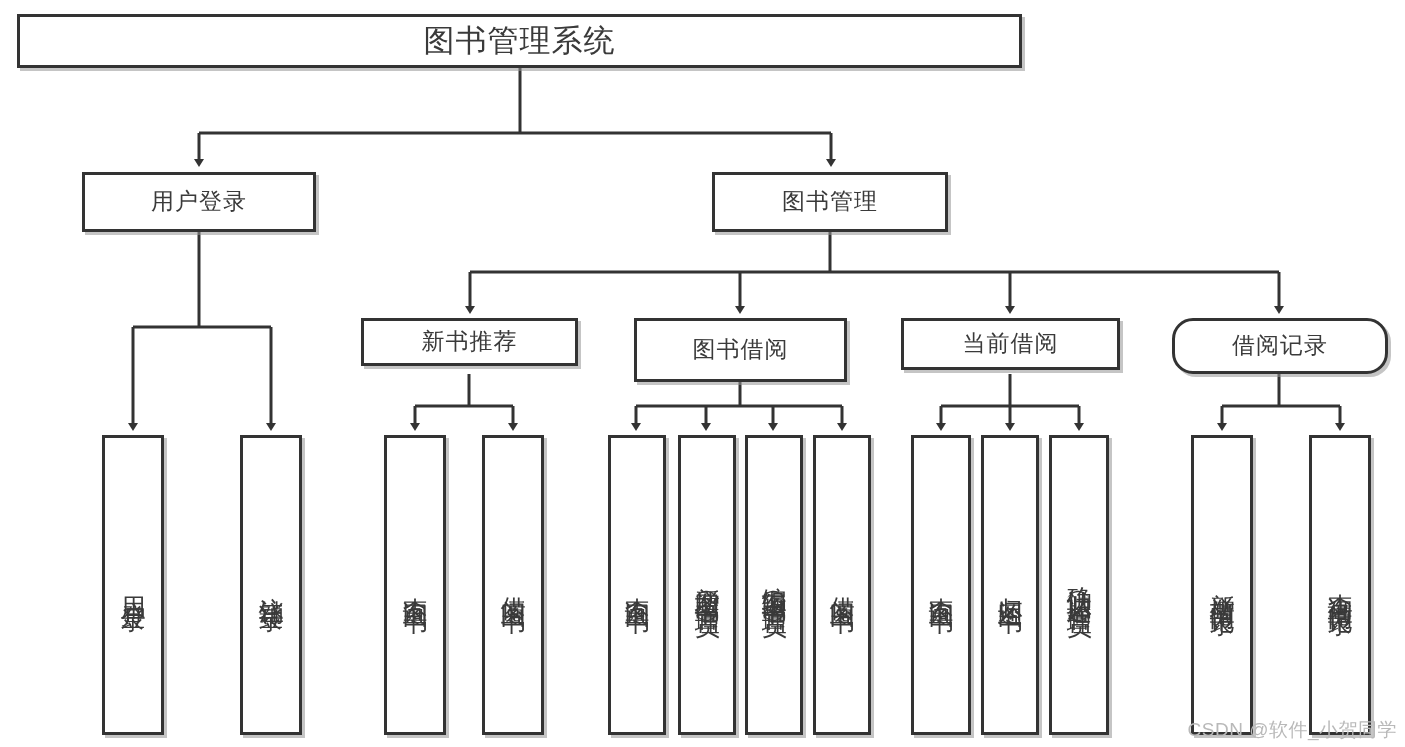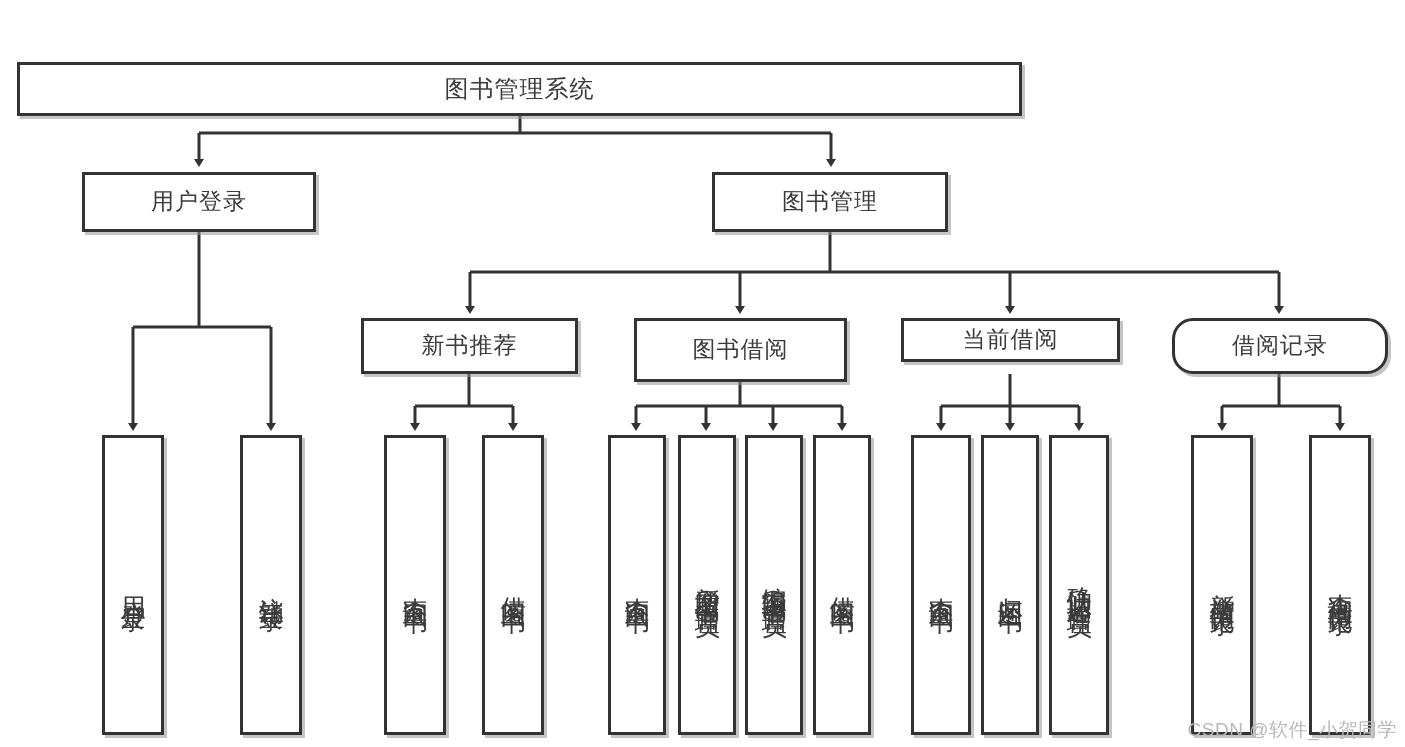--- a/index.html
+++ b/index.html
@@ -23,21 +23,21 @@
     display:flex;
     align-items:center;
     justify-content:center;
     color:#3a3a3a;
     letter-spacing:1px;
   }
   .node.horiz{
     font-size:23px;
     line-height:1.2;
   }
-  .node.root{font-size:24px;margin-top:48px;}
+  .node.root{font-size:31px;}
   .node.leaf{
     writing-mode:vertical-rl;
     text-orientation:upright;
     font-size:25px;
     line-height:1.25;
     letter-spacing:4px;
     padding:6px 0;
   }
   .node.leaf .lbl{
     writing-mode:vertical-rl;
@@ -114,27 +114,27 @@
     <span class="lbl">图书管理系统</span>
   </div>
 
   <div class="node horiz" style="left:82px;top:172px;width:234px;height:60px;">
     <span class="lbl">用户登录</span>
   </div>
   <div class="node horiz" style="left:712px;top:172px;width:236px;height:60px;">
     <span class="lbl">图书管理</span>
   </div>
 
-  <div class="node horiz" style="left:361px;top:318px;width:217px;height:56px;">
+  <div class="node horiz" style="left:361px;top:318px;width:217px;height:48px;">
     <span class="lbl">新书推荐</span>
   </div>
   <div class="node horiz" style="left:634px;top:318px;width:213px;height:64px;">
     <span class="lbl">图书借阅</span>
   </div>
-  <div class="node horiz" style="left:901px;top:318px;width:219px;height:44px;">
+  <div class="node horiz" style="left:901px;top:318px;width:219px;height:52px;">
     <span class="lbl">当前借阅</span>
   </div>
   <div class="node horiz" style="left:1172px;top:318px;width:216px;height:56px;border-radius:21px;">
     <span class="lbl">借阅记录</span>
   </div>
 
   <div class="node leaf" style="left:102px;top:435px;width:62px;height:300px;">
     <span class="lbl">用户登录</span>
   </div>
   <div class="node leaf" style="left:240px;top:435px;width:62px;height:300px;">

